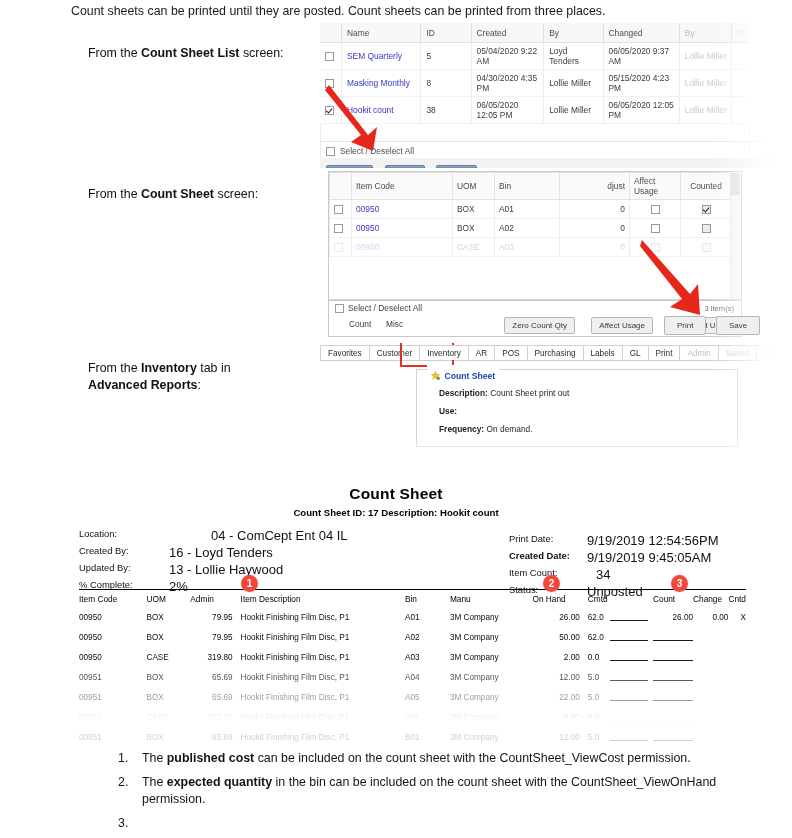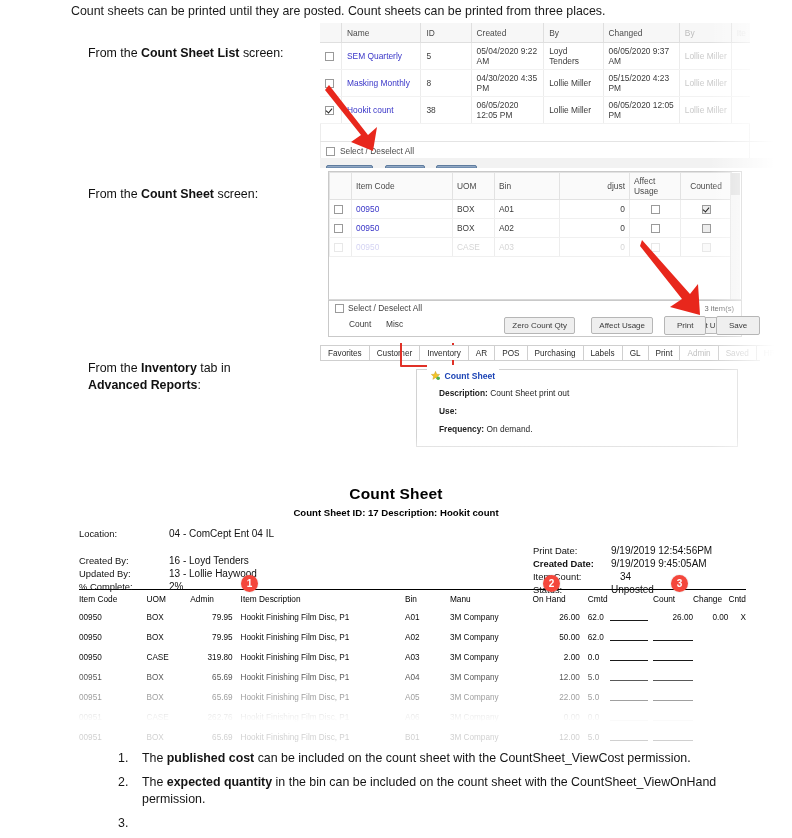--- a/index.html
+++ b/index.html
@@ -106,21 +106,21 @@
     display:inline-block;width:9px;height:9px;vertical-align:-1px;position:relative;
   }
 
   
   .arrow svg{display:block;}
 
   
   .rep-title{font-size:15.5px;font-weight:bold;letter-spacing:.2px;}
   .rep-sub{font-size:9.6px;font-weight:bold;}
   .rep-lbl{font-size:9.4px;color:#111;}
-  .rep-val{font-size:10px;color:#111;}
+  .rep-val{font-size:13px;color:#111;}
   .rule{height:1px;background:#000;}
 
   table.rep{border-collapse:collapse;font-size:8.2px;width:100%;}
   table.rep th{
     font-weight:normal;text-align:left;padding:0 0 3px 0;color:#000;font-size:8.3px;
   }
   table.rep td{padding:4px 0 4px 0;color:#0d0d0d;white-space:nowrap;}
   .num{text-align:right;}
   .blank{display:inline-block;border-bottom:1px solid #1a1a1a;height:9px;}
 
@@ -360,38 +360,38 @@
   <div class="fade-b"></div>
 </div>
 
 <div class="abs" style="left:0;top:485px;width:792px;">
 
   <div style="text-align:center;" class="rep-title">Count Sheet</div>
   <div style="text-align:center;margin-top:4px;" class="rep-sub">Count Sheet ID:  17   Description:  Hookit count</div>
 
   <div style="position:relative;height:58px;margin-top:10px;">
     <div class="abs" style="left:79px;top:0;">
-      <div style="display:flex;margin-bottom:16px;">
+      <div style="display:flex;margin-bottom:2px;gap:42px;">
           <span class="rep-lbl" style="width:90px;">Location:</span>
           <span class="rep-val">04 - ComCept Ent 04 IL</span>
         </div>
       <div style="display:flex;margin-bottom:2px;">
           <span class="rep-lbl" style="width:90px;">Created By:</span>
           <span class="rep-val">16 - Loyd Tenders</span>
         </div>
       <div style="display:flex;margin-bottom:2px;">
           <span class="rep-lbl" style="width:90px;">Updated By:</span>
           <span class="rep-val">13 - Lollie Haywood</span>
         </div>
       <div style="display:flex;">
           <span class="rep-lbl" style="width:90px;">% Complete:</span>
           <span class="rep-val">2%</span>
         </div>
     </div>
-    <div class="abs" style="left:509px;top:17px;margin-left:24px;">
+    <div class="abs" style="left:509px;top:5px;">
       <div style="display:flex;margin-bottom:2px;">
           <span class="rep-lbl" style="width:78px;">Print Date:</span>
           <span class="rep-val">9/19/2019 12:54:56PM</span>
         </div>
       <div style="display:flex;margin-bottom:2px;">
           <span class="rep-lbl" style="width:78px;font-weight:bold;">Created Date:</span>
           <span class="rep-val">9/19/2019  9:45:05AM</span>
         </div>
       <div style="display:flex;margin-bottom:2px;">
           <span class="rep-lbl" style="width:78px;">Item Count:</span>

